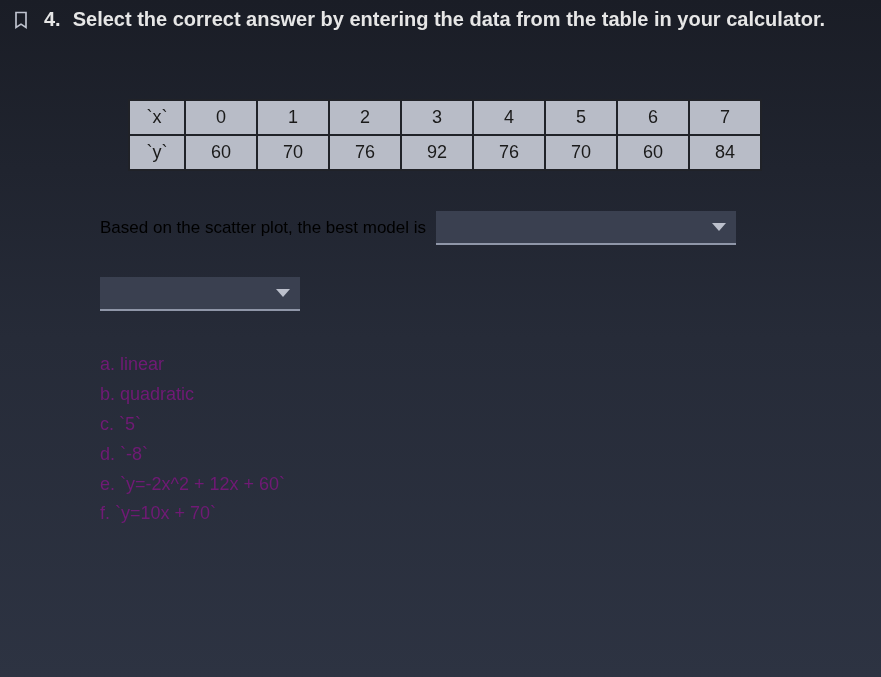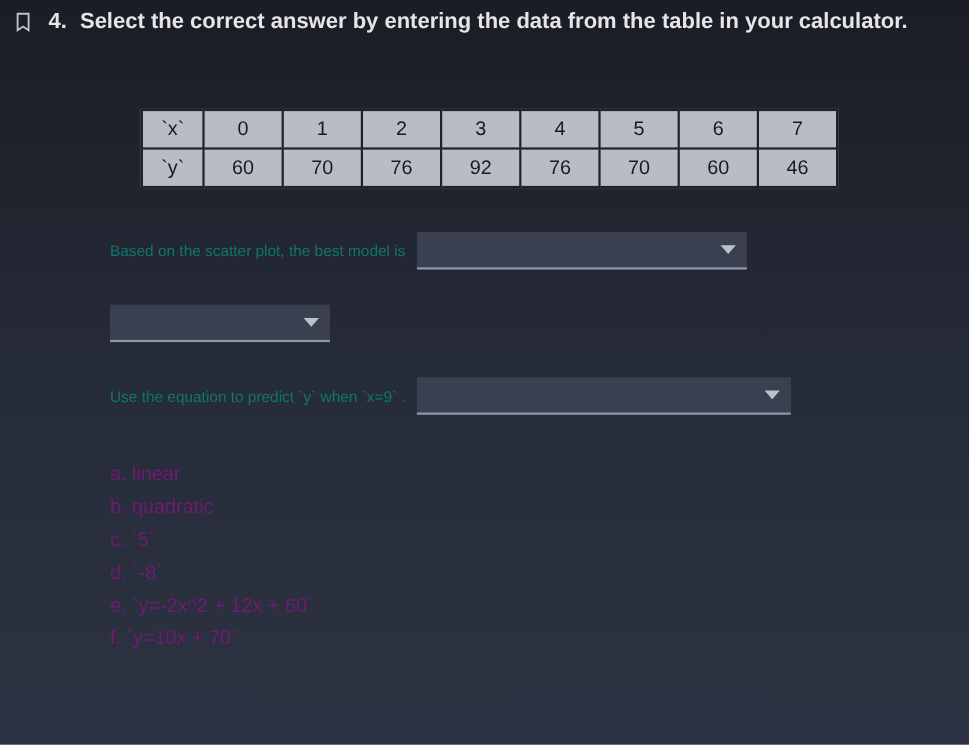--- a/index.html
+++ b/index.html
@@ -53,22 +53,22 @@
       width: 56px;
       font-weight: 500;
     }
     .prompt-row {
       display: flex;
       align-items: center;
       margin-bottom: 32px;
       gap: 10px;
     }
     .prompt-text {
-      color: #0f766e;
-      font-size: 14px;
+      color: #000000;
+      font-size: 17px;
     }
     .dropdown {
       flex: 0 0 auto;
       min-width: 200px;
       height: 34px;
       background: #3a4050;
       border-bottom: 2px solid #8f96a8;
       display: flex;
       align-items: center;
       justify-content: flex-end;
@@ -121,44 +121,38 @@
     </tr>
     <tr>
       <td class="hdr">`y`</td>
       <td>60</td>
       <td>70</td>
       <td>76</td>
       <td>92</td>
       <td>76</td>
       <td>70</td>
       <td>60</td>
-      <td>46</td>
+      <td>84</td>
     </tr>
   </tbody>
     </table>
 
   <div class="prompt-row">
     <span class="prompt-text">Based on the scatter plot, the best model is</span>
     <div class="dropdown wide">
       <span class="dropdown-arrow"></span>
     </div>
   </div>
 
   <div class="prompt-row">
     <div class="dropdown">
       <span class="dropdown-arrow"></span>
     </div>
   </div>
 
-  <div class="prompt-row">
-    <span class="prompt-text">Use the equation to predict `y` when `x=9` .</span>
-    <div class="dropdown wider">
-      <span class="dropdown-arrow"></span>
-    </div>
-  </div>
 
   <div class="options">
     <div>a. linear</div>
     <div>b. quadratic</div>
     <div>c. `5`</div>
     <div>d. `-8`</div>
     <div>e. `y=-2x^2 + 12x + 60`</div>
     <div>f. `y=10x + 70`</div>
   </div>
 

